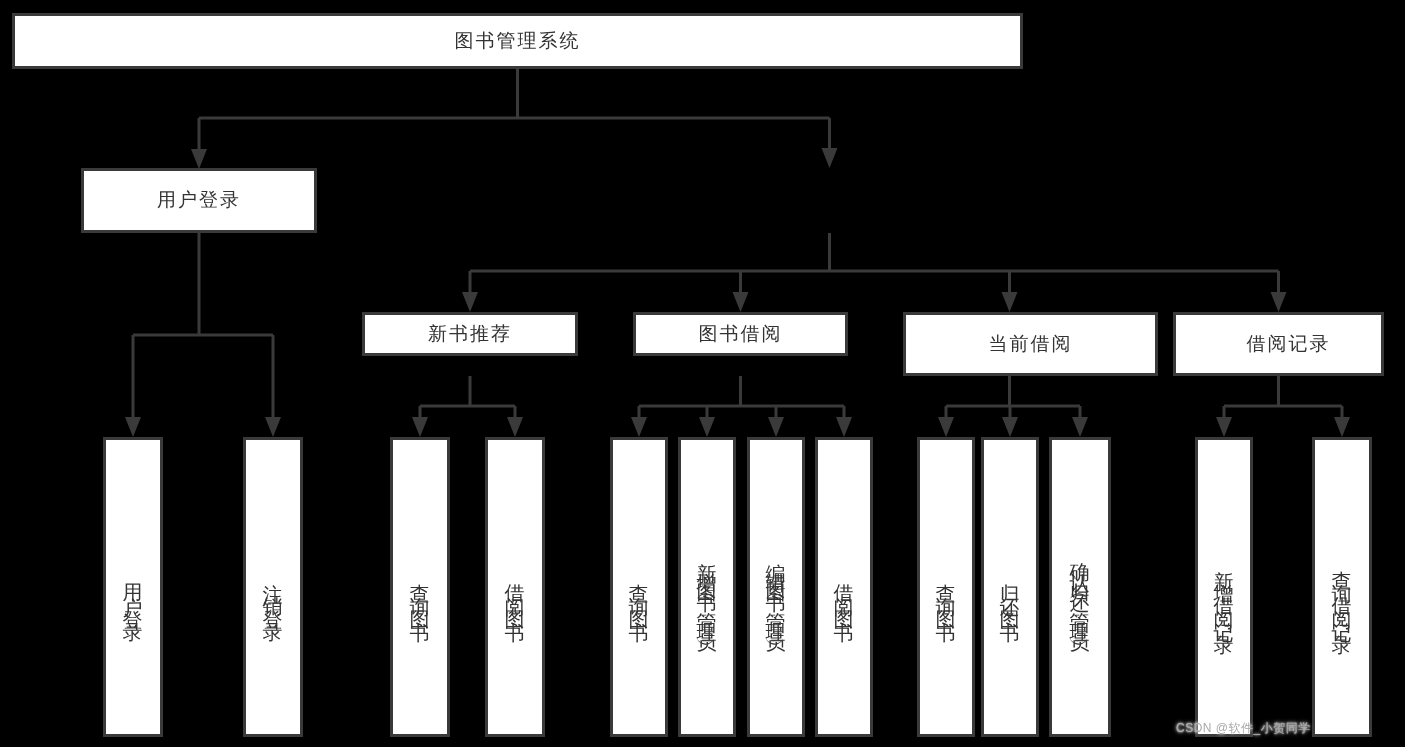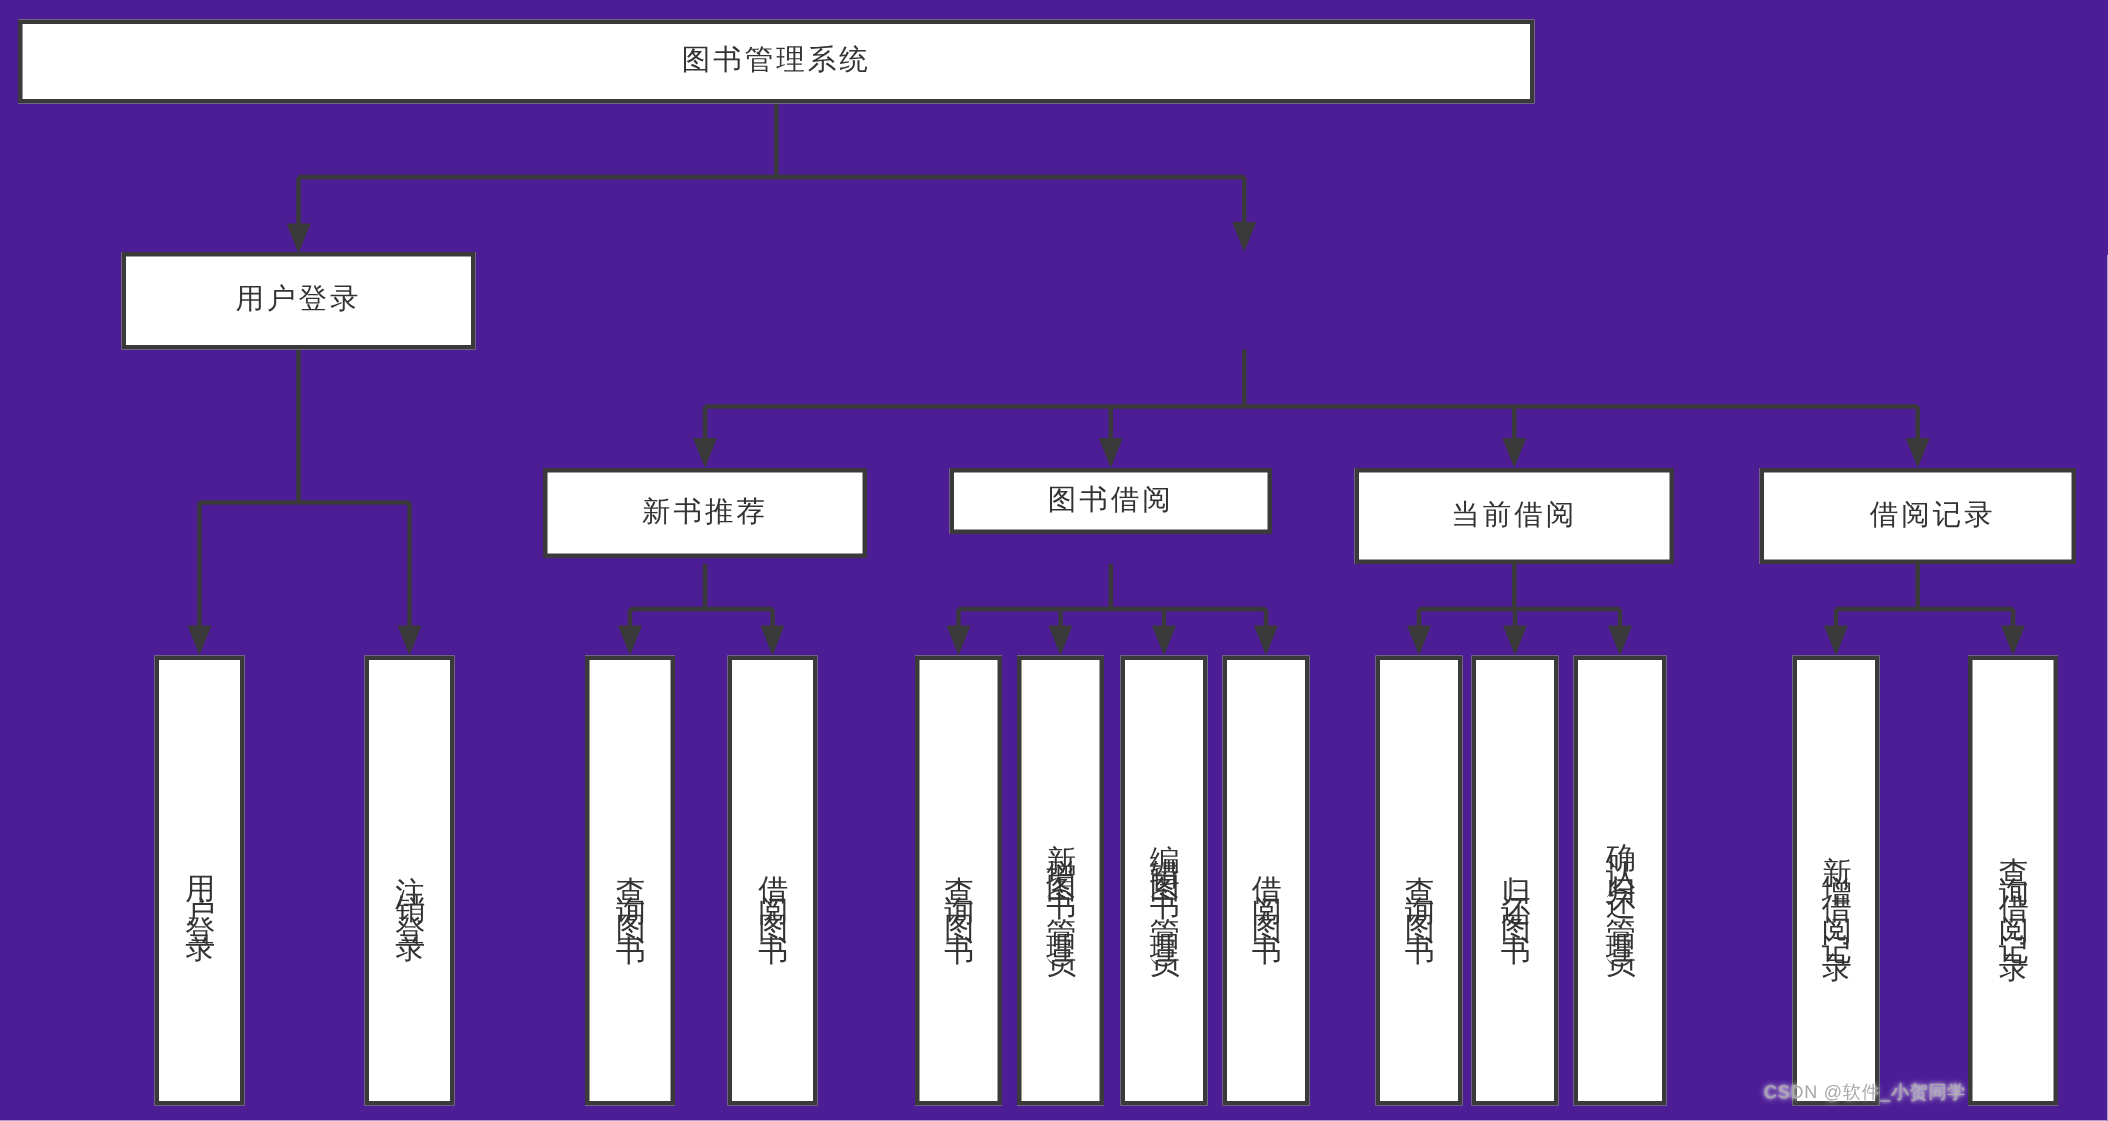--- a/index.html
+++ b/index.html
@@ -1,20 +1,20 @@
 <!DOCTYPE html>
 <html><head>
 <meta charset="utf-8">
 <style>
   html, body { margin: 0; padding: 0; background: #ffffff; }
   #canvas {
     position: relative;
     width: 1405px;
     height: 747px;
-    background: #4c1d95;
+    background: #000000;
     font-family: "Liberation Sans", "DejaVu Sans", sans-serif;
     overflow: hidden;
   }
   #connectors {
     position: absolute;
     left: 0; top: 0;
     width: 1405px; height: 747px;
     pointer-events: none;
   }
   .node {
@@ -81,27 +81,27 @@
   </svg>
 
   <div class="node" style="left:12px; top:13px; width:1011px; height:56px;">
     <span>图书管理系统</span>
   </div>
 
   <div class="node" style="left:81px; top:168px; width:236px; height:65px;">
     <span>用户登录</span>
   </div>
 
-  <div class="node" style="left:362px; top:312px; width:216px; height:60px;">
+  <div class="node" style="left:362px; top:312px; width:216px; height:44px;">
     <span>新书推荐</span>
   </div>
   <div class="node" style="left:633px; top:312px; width:215px; height:44px;">
     <span>图书借阅</span>
   </div>
-  <div class="node" style="left:903px; top:312px; width:213px; height:64px;">
+  <div class="node" style="left:903px; top:312px; width:255px; height:64px;">
     <span>当前借阅</span>
   </div>
   <div class="node" style="left:1173px; top:312px; width:211px; height:64px;padding-left:20px;">
     <span>借阅记录</span>
   </div>
 
   <div class="node leaf" style="left:103px; top:437px; width:60px; height:300px;">
     <span>用户登录</span>
   </div>
   <div class="node leaf" style="left:243px; top:437px; width:60px; height:300px;">

